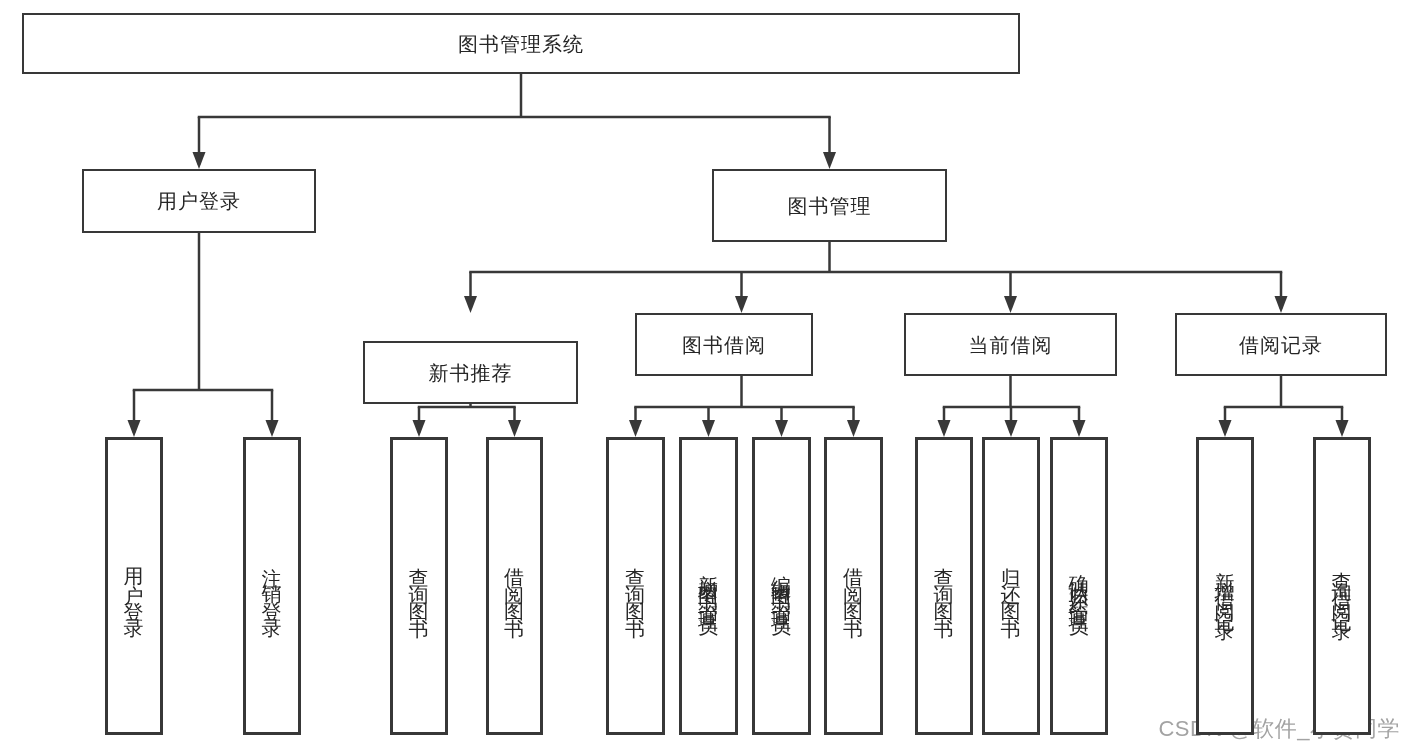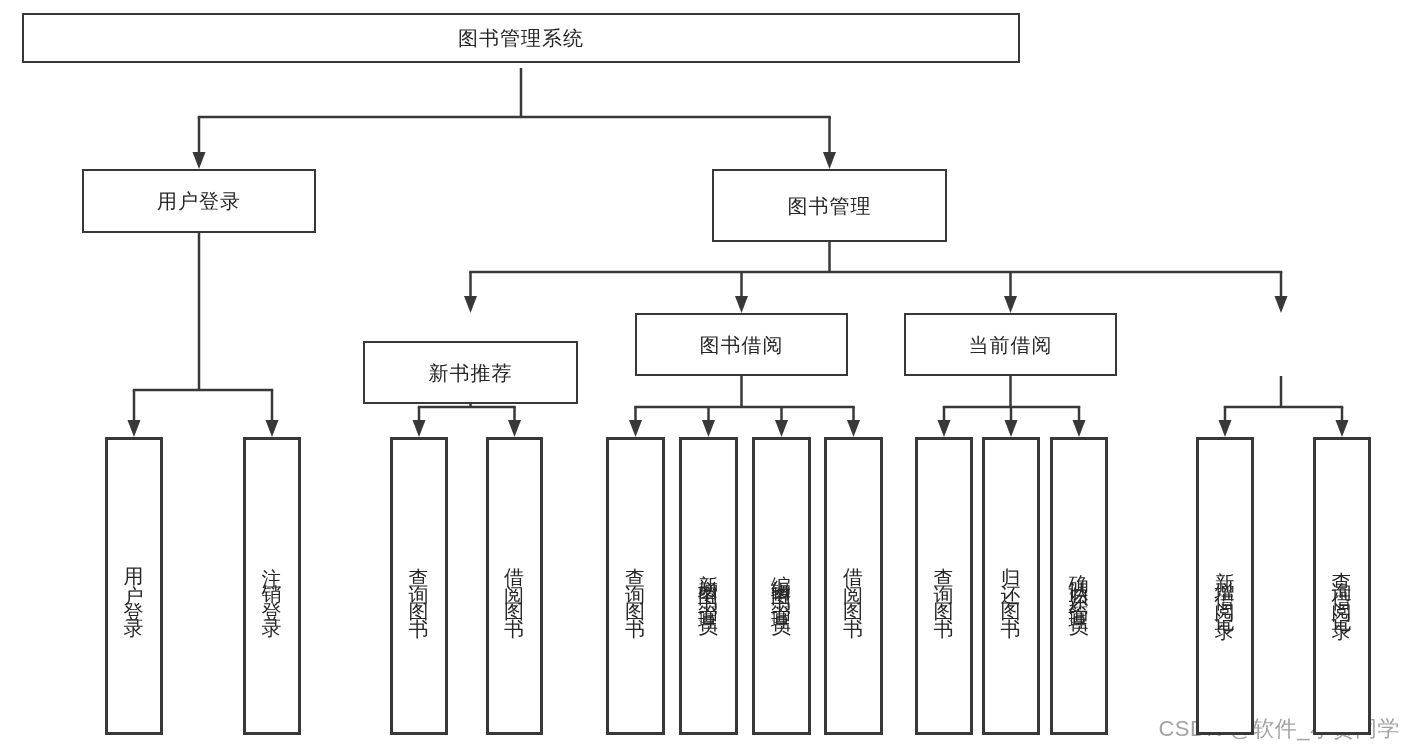--- a/index.html
+++ b/index.html
@@ -98,37 +98,40 @@
       <path d="M1079,407 V433" fill="none" stroke="#383838" stroke-width="2.5"></path>
       <polygon points="1072.5,420 1085.5,420 1079,437" fill="#383838"></polygon>
       <path d="M1281,376 V407" fill="none" stroke="#383838" stroke-width="2.5"></path>
       <path d="M1223.75,407 H1343.25" fill="none" stroke="#383838" stroke-width="2.5"></path>
       <path d="M1225,407 V433" fill="none" stroke="#383838" stroke-width="2.5"></path>
       <polygon points="1218.5,420 1231.5,420 1225,437" fill="#383838"></polygon>
       <path d="M1342,407 V433" fill="none" stroke="#383838" stroke-width="2.5"></path>
       <polygon points="1335.5,420 1348.5,420 1342,437" fill="#383838"></polygon>
     </svg>
   <div id="watermark" style="color: rgb(163, 163, 163);">CSDN @软件_小贺同学</div>
-<div class="node horizontal" style="left: 22px; top: 13px; width: 998px; height: 50px; border-color: rgb(56, 56, 56); background: rgb(255, 255, 255); color: rgb(38, 38, 38);">
+<div class="node horizontal" style="left: 22px; top: 13px; width: 998px; height: 61px; border-color: rgb(56, 56, 56); background: rgb(255, 255, 255); color: rgb(38, 38, 38);">
     <span class="label">图书管理系统</span>
   </div>
     <div class="node horizontal" style="left: 82px; top: 169px; width: 234px; height: 64px; border-color: rgb(56, 56, 56); background: rgb(255, 255, 255); color: rgb(38, 38, 38);">
     <span class="label">用户登录</span>
   </div>
     <div class="node horizontal" style="left: 712px; top: 169px; width: 235px; height: 73px; border-color: rgb(56, 56, 56); background: rgb(255, 255, 255); color: rgb(38, 38, 38);">
     <span class="label">图书管理</span>
   </div>
     <div class="node horizontal" style="left: 363px; top: 313px; width: 215px; height: 63px; border-color: rgb(56, 56, 56); background: rgb(255, 255, 255); color: rgb(38, 38, 38); margin-top: 28px;">
     <span class="label">新书推荐</span>
   </div>
-    <div class="node horizontal" style="left: 635px; top: 313px; width: 213px; height: 63px; border-color: rgb(56, 56, 56); background: rgb(255, 255, 255); color: rgb(38, 38, 38);">
+    <div class="node horizontal" style="left: 635px; top: 313px; width: 178px; height: 63px; border-color: rgb(56, 56, 56); background: rgb(255, 255, 255); color: rgb(38, 38, 38);">
     <span class="label">图书借阅</span>
   </div>
     <div class="node horizontal" style="left: 904px; top: 313px; width: 213px; height: 63px; border-color: rgb(56, 56, 56); background: rgb(255, 255, 255); color: rgb(38, 38, 38);">
     <span class="label">当前借阅</span>
+  </div>
+    <div class="node horizontal" style="left: 1175px; top: 313px; width: 212px; height: 63px; border-color: rgb(56, 56, 56); background: rgb(255, 255, 255); color: rgb(38, 38, 38);">
+    <span class="label">借阅记录</span>
   </div>
     <div class="node vertical" style="left: 105px; top: 437px; width: 58px; height: 298px; border-color: rgb(56, 56, 56); background: rgb(255, 255, 255); color: rgb(38, 38, 38);">
     <span class="label" style="letter-spacing: 17px;">用户登录</span>
   </div>
     <div class="node vertical" style="left: 243px; top: 437px; width: 58px; height: 298px; border-color: rgb(56, 56, 56); background: rgb(255, 255, 255); color: rgb(38, 38, 38);">
     <span class="label" style="letter-spacing: 17px;">注销登录</span>
   </div>
     <div class="node vertical" style="left: 390px; top: 437px; width: 58px; height: 298px; border-color: rgb(56, 56, 56); background: rgb(255, 255, 255); color: rgb(38, 38, 38);">
     <span class="label" style="letter-spacing: 17px;">查询图书</span>
   </div>

